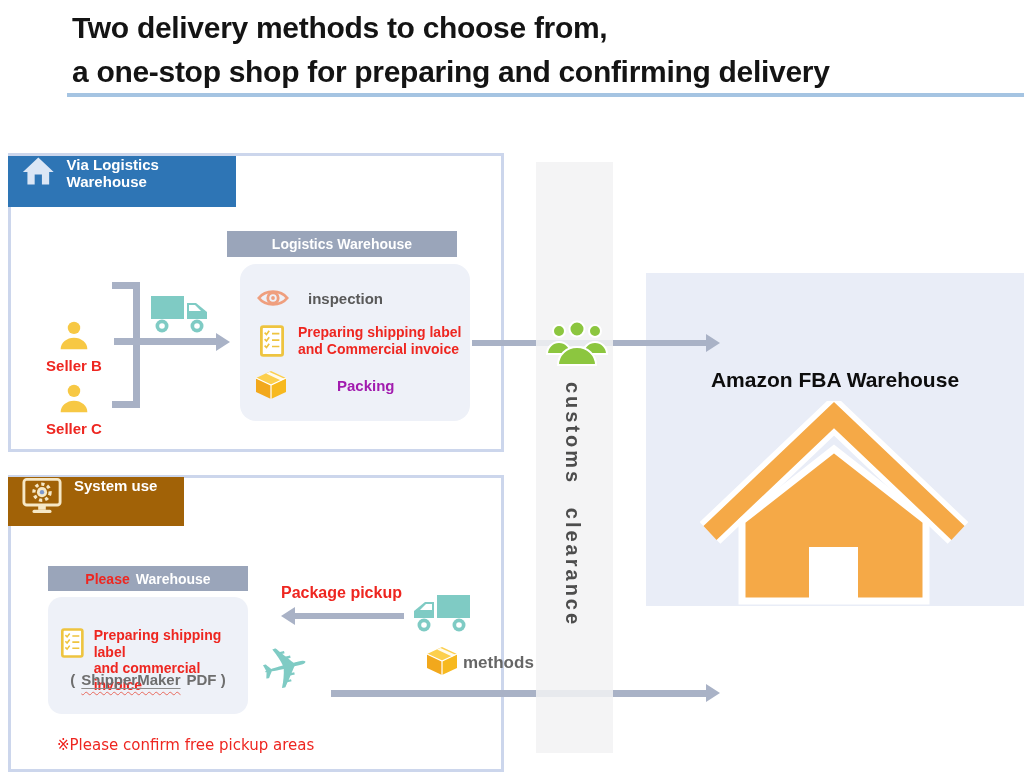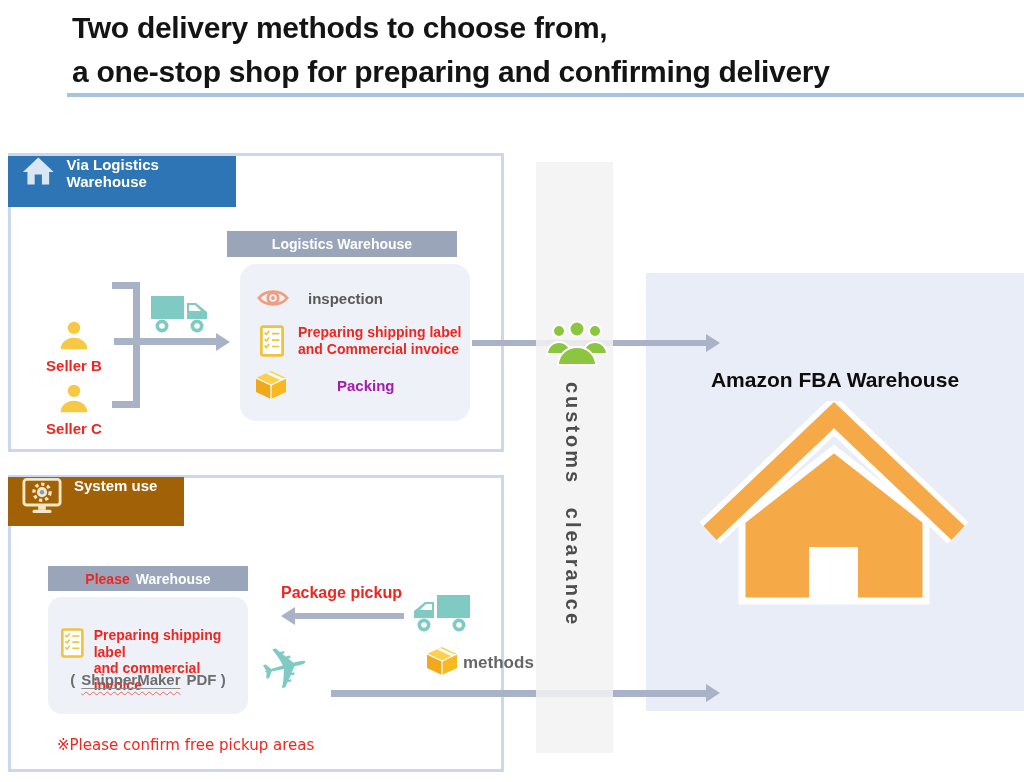--- a/index.html
+++ b/index.html
@@ -47,21 +47,21 @@
   .ah-l{width:0;height:0;border-top:9px solid transparent;border-bottom:9px solid transparent;
         border-right:14px solid #a9b2c6;z-index:1;}
 
   
   .customs-strip{left:536px;top:162px;width:77px;height:591px;background:rgba(242,242,243,0.85);z-index:2;}
   .customs-people{left:545px;top:320px;z-index:3;}
   .customs-label{left:561px;top:382px;writing-mode:vertical-rl;text-orientation:mixed;
                  font-size:20px;font-weight:bold;color:#4d4d4d;letter-spacing:3px;word-spacing:14px;z-index:3;}
 
   
-  .amazon-box{left:646px;top:273px;width:378px;height:438px;background:#e9edf7;}
+  .amazon-box{left:646px;top:273px;width:378px;height:333px;background:#e9edf7;}
   .amazon-title{left:0;top:95px;width:100%;text-align:center;font-size:21px;font-weight:bold;color:#0d0d0d;}
   .amazon-house{left:54px;top:128px;}
 
   
   .shipline{left:0;top:74px;width:100%;display:flex;justify-content:center;gap:6px;
             color:#6e6e6e;font-weight:bold;font-size:15px;}
   .sm-u{text-decoration:underline;text-decoration-color:#8b8b8b;text-underline-offset:3px;}
   .sm-w{text-decoration:underline wavy #e8695c;text-underline-offset:6px;text-decoration-thickness:1px;}
   .pickup-lbl{left:281px;top:584px;font-size:16px;font-weight:bold;color:#ee2620;}
   .shipping-lbl{left:463px;top:653px;font-size:17px;font-weight:bold;color:#666;}

